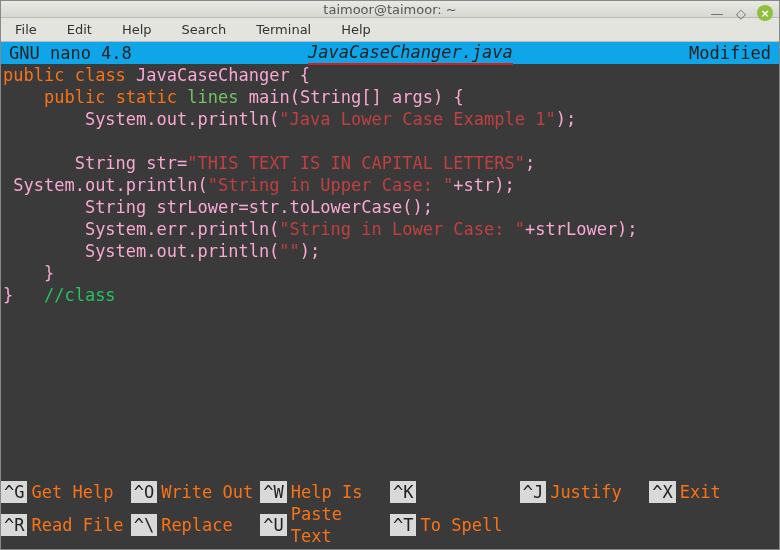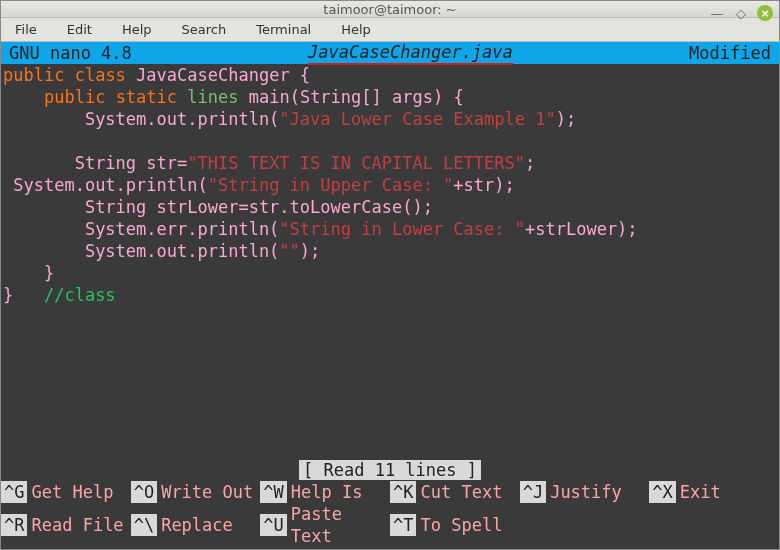--- a/index.html
+++ b/index.html
@@ -104,21 +104,21 @@
   .nano-help .cell {
     display: flex;
     align-items: center;
     gap: 4px;
   }
   .nano-help .key {
     background: #d9d9d9;
     color: #222;
     padding: 0 3px;
   }
-  .nano-help .label { color: #fca5a5; }
+  .nano-help .label { color: #f97316; }
 </style>
 </head>
 <body>
 
 <div class="titlebar">
   <span>taimoor@taimoor: ~</span>
   <div class="window-controls">
     <div class="win-btn">—</div>
     <div class="win-btn">◇</div>
     <div class="win-close">×</div>
@@ -148,40 +148,36 @@
 <span></span>
 <span>       </span><span class="c-white">String str=</span><span class="c-string">"THIS TEXT IS IN CAPITAL LETTERS"</span><span class="c-white">;</span>
 <span> </span><span class="c-white">System.out.println(</span><span class="c-string">"String in Upper Case: "</span><span class="c-white">+str);</span>
 <span>        </span><span class="c-white">String strLower=str.toLowerCase();</span>
 <span>        </span><span class="c-white">System.err.println(</span><span class="c-string">"String in Lower Case: "</span><span class="c-white">+strLower);</span>
 <span>        </span><span class="c-white">System.out.println(</span><span class="c-string">""</span><span class="c-white">);</span>
 <span>    </span><span class="c-white">}</span>
 <span class="c-white">}   </span><span class="c-comment">//class</span>
 </div>
 
-  <div class="nano-status">
-    <span class="inv">[ Read 11 lines ]</span>
-  </div>
 
   <div class="nano-help">
     <div class="cell">
         <span class="key">^G</span>
         <span class="label">Get Help</span>
       </div>
     <div class="cell">
         <span class="key">^O</span>
         <span class="label">Write Out</span>
       </div>
     <div class="cell">
         <span class="key">^W</span>
         <span class="label">Help Is</span>
       </div>
     <div class="cell">
         <span class="key">^K</span>
-        <span class="label">Cut Text</span>
       </div>
     <div class="cell">
         <span class="key">^J</span>
         <span class="label">Justify</span>
       </div>
     <div class="cell">
         <span class="key">^X</span>
         <span class="label">Exit</span>
       </div>
     <div class="cell">

